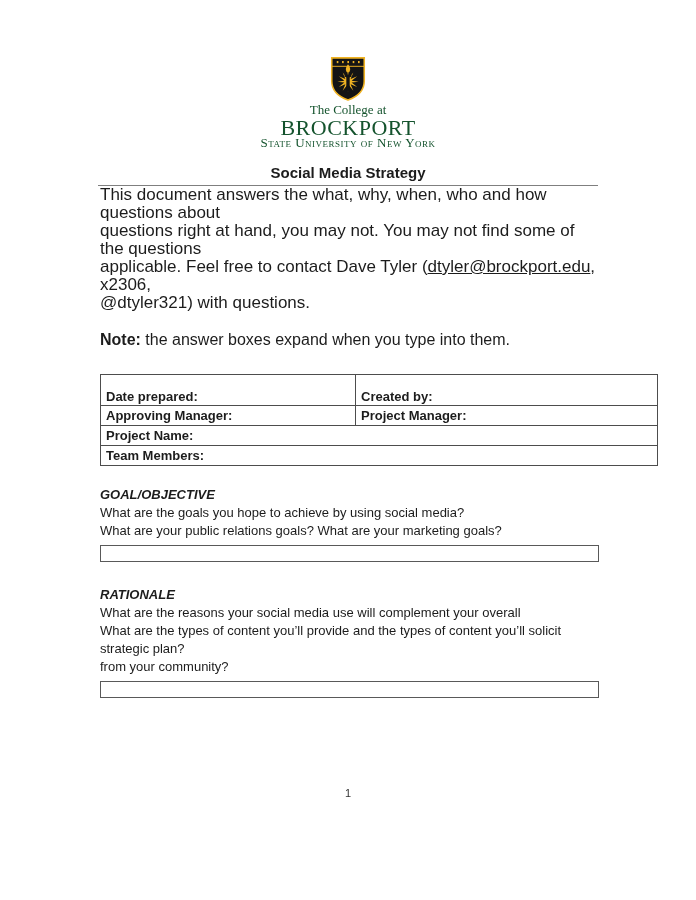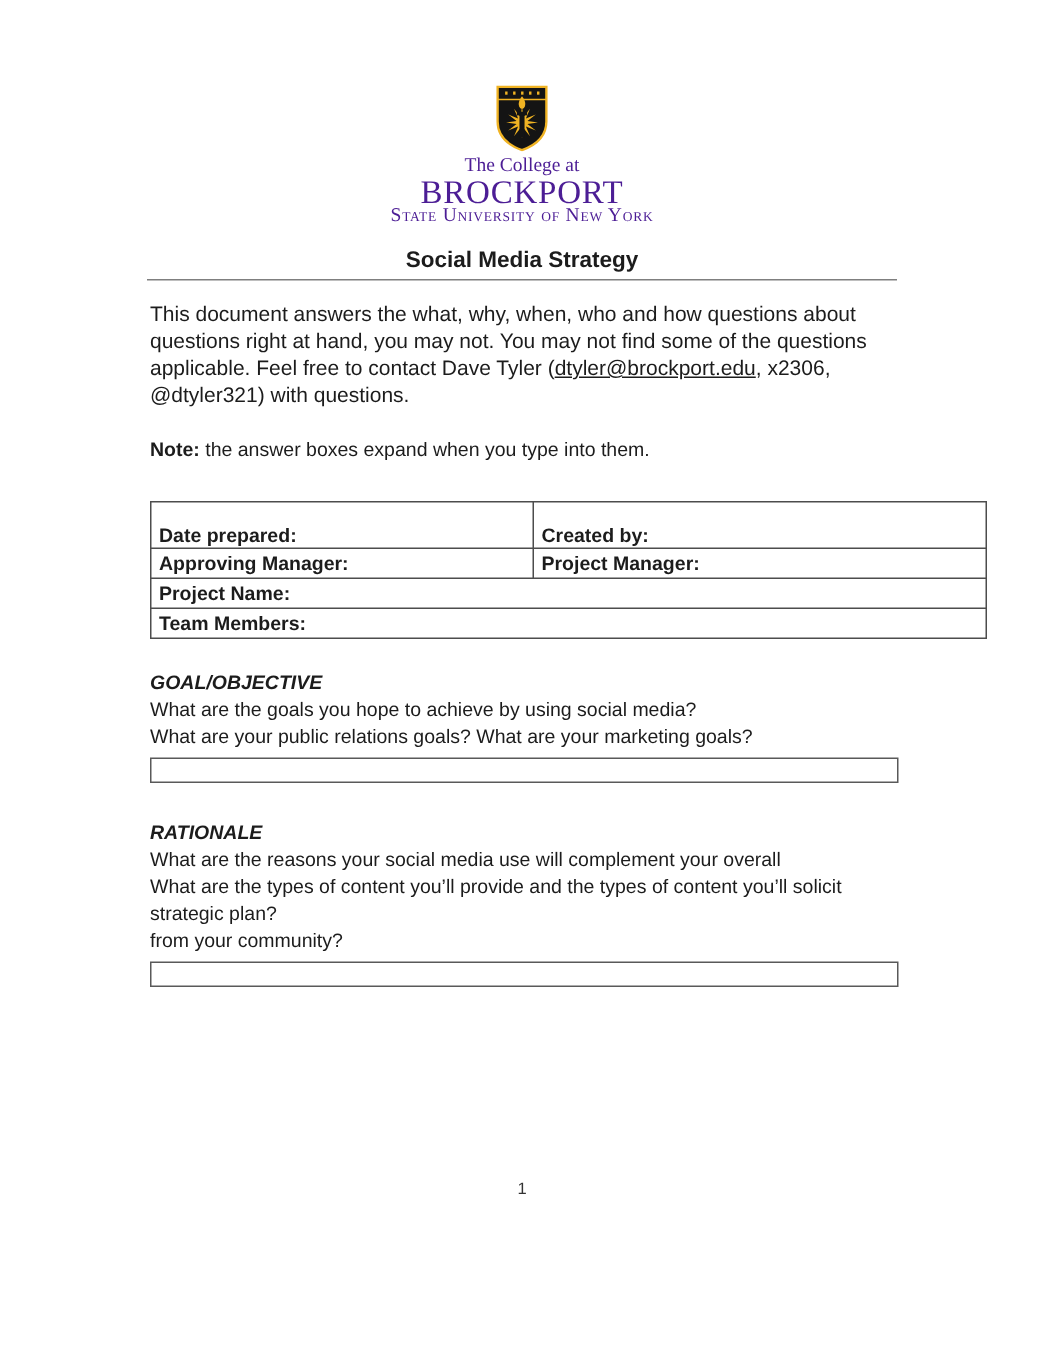--- a/index.html
+++ b/index.html
@@ -9,35 +9,35 @@
     height: 900px;
     background: #ffffff;
     font-family: "Liberation Sans", sans-serif;
     color: #1c1c1c;
     overflow: hidden;
   }
   .content { width: 500px; margin-left: 100px; }
 
   
   .logo-wrap { padding-top: 56px; text-align: center; }
-  .logo { display: inline-block; font-family: "Liberation Serif", serif; color: #4c1d95; }
+  .logo { display: inline-block; font-family: "Liberation Serif", serif; color: #14532d; }
   .logo svg { display: block; margin: 0 auto 2px auto; }
   .logo-line1 { font-size: 13px; line-height: 14px; }
   .logo-line2 { font-size: 22px; line-height: 21px; letter-spacing: 0.5px; }
   .logo-line3 { font-size: 13px; line-height: 10px; font-variant: small-caps; letter-spacing: 0.5px; }
 
   
   .title { margin-top: 13px; text-align: center; font-size: 15px; font-weight: bold; line-height: 18px; }
   .title-rule { margin-top: 3px; margin-left: 98px; width: 500px; border-bottom: 1px solid #7f7f7f; height: 0; }
 
   
-  .intro { margin-top: 13px; font-size: 14px; line-height: 18px; }
+  .intro { font-size: 17px; line-height: 18px; }
   .intro-line { white-space: pre-wrap; }
   .email-link { color: inherit; text-decoration: underline; cursor: pointer; }
-  .note { margin-top: 19px; font-size: 13px; line-height: 18px; }
+  .note { margin-top: 19px; font-size: 16px; line-height: 18px; }
   .note-label { font-weight: bold; }
 
   
   table.info { margin-top: 25px; border-collapse: collapse; width: 558px; table-layout: fixed; }
   table.info td {
     border: 1px solid #4d4d4d;
     font-size: 13px; font-weight: bold;
     padding: 0 0 1px 5px;
   }
   table.info tr.tall td { height: 29px; vertical-align: bottom; }

